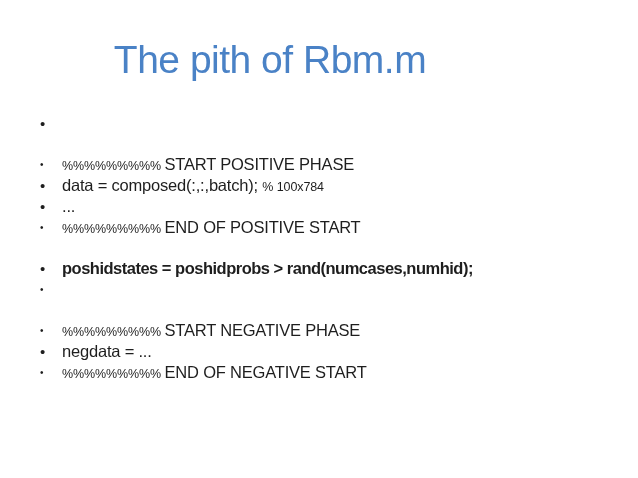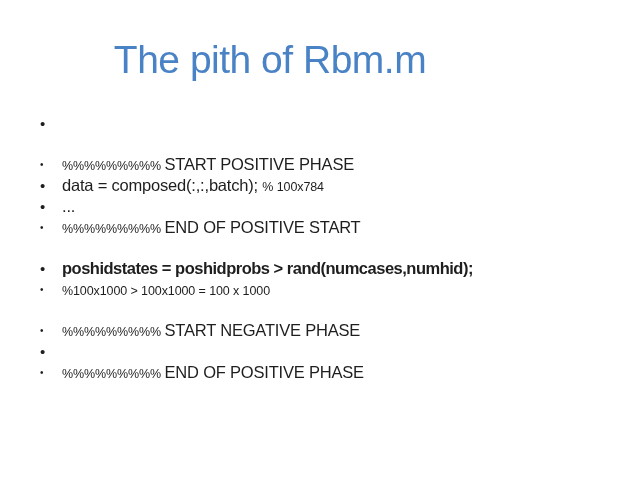--- a/index.html
+++ b/index.html
@@ -59,18 +59,18 @@
 <div class="slide" style="background: rgb(255, 255, 255); color: rgb(30, 30, 30);">
   <h1 class="slide-title" style="color: rgb(74, 130, 198);">The pith of Rbm.m</h1>
 
   <ul class="bullet-list">
       <li class="bullet-item"><span class="bullet-marker large">•</span></li>
       <li class="bullet-item gap-before"><span class="bullet-marker small">•</span><span class="seg seg-small">%%%%%%%%% </span><span class="seg seg-regular">START POSITIVE PHASE</span></li>
       <li class="bullet-item"><span class="bullet-marker large">•</span><span class="seg seg-regular">data = composed(:,:,batch); </span><span class="seg seg-small">% 100x784</span></li>
       <li class="bullet-item"><span class="bullet-marker large">•</span><span class="seg seg-regular">...</span></li>
       <li class="bullet-item"><span class="bullet-marker small">•</span><span class="seg seg-small">%%%%%%%%% </span><span class="seg seg-regular">END OF POSITIVE START</span></li>
       <li class="bullet-item gap-before"><span class="bullet-marker large">•</span><span class="seg seg-bold">poshidstates = poshidprobs &gt; rand(numcases,numhid);</span></li>
-      <li class="bullet-item"><span class="bullet-marker small">•</span><span class="seg seg-small">%100x1000 &gt; 100x1000 = 100 x 1000</span></li>
+      <li class="bullet-item"><span class="bullet-marker small">•</span></li>
       <li class="bullet-item gap-before"><span class="bullet-marker small">•</span><span class="seg seg-small">%%%%%%%%% </span><span class="seg seg-regular">START NEGATIVE PHASE</span></li>
-      <li class="bullet-item"><span class="bullet-marker large">•</span></li>
-      <li class="bullet-item"><span class="bullet-marker small">•</span><span class="seg seg-small">%%%%%%%%% </span><span class="seg seg-regular">END OF POSITIVE PHASE</span></li>
+      <li class="bullet-item"><span class="bullet-marker large">•</span><span class="seg seg-regular">negdata = ...</span></li>
+      <li class="bullet-item"><span class="bullet-marker small">•</span><span class="seg seg-small">%%%%%%%%% </span><span class="seg seg-regular">END OF NEGATIVE START</span></li>
     </ul>
 </div>
 
 </body></html>

